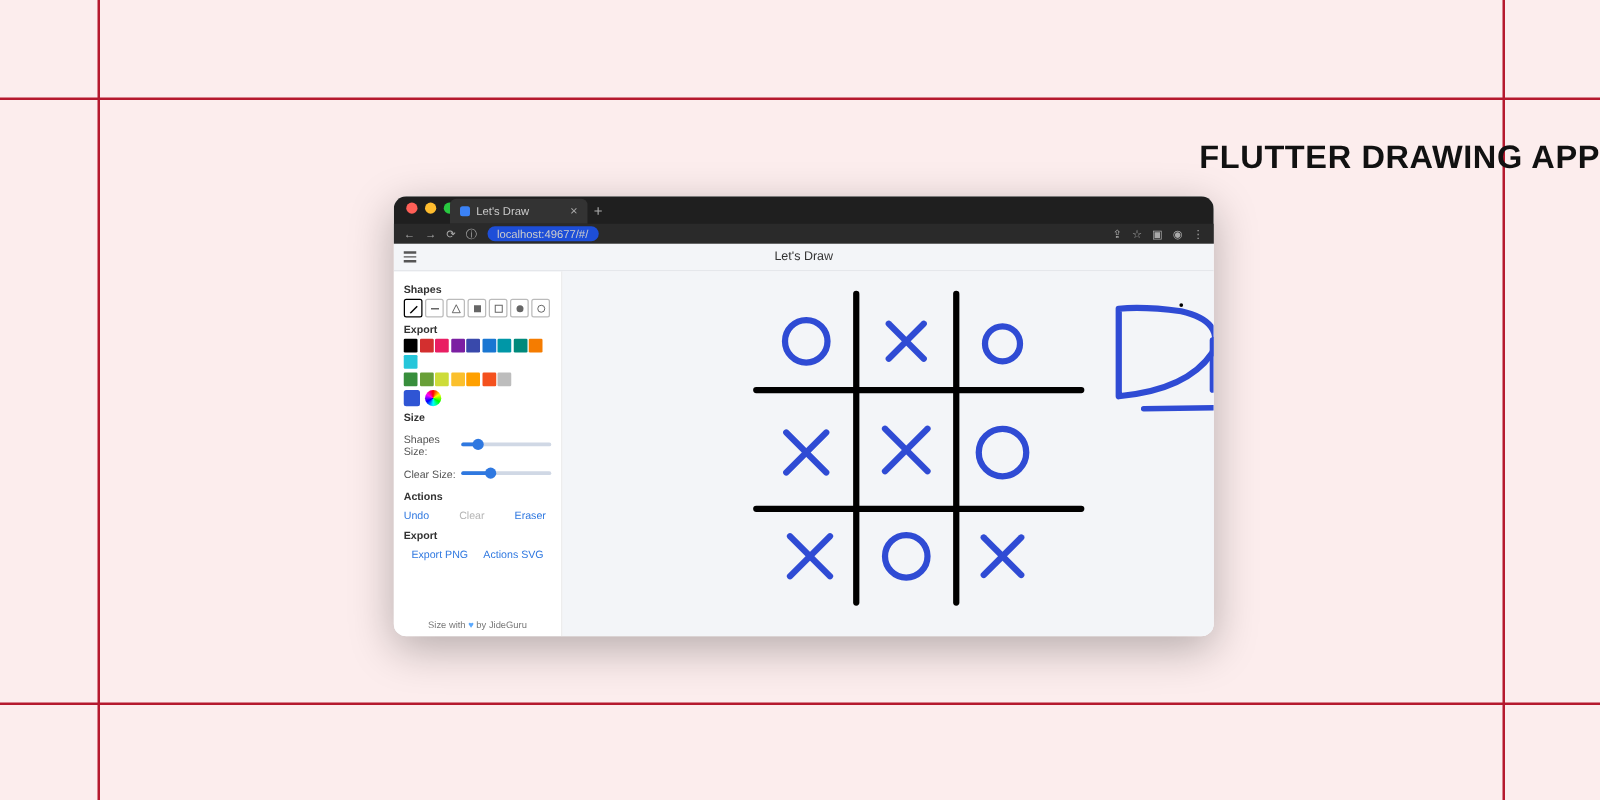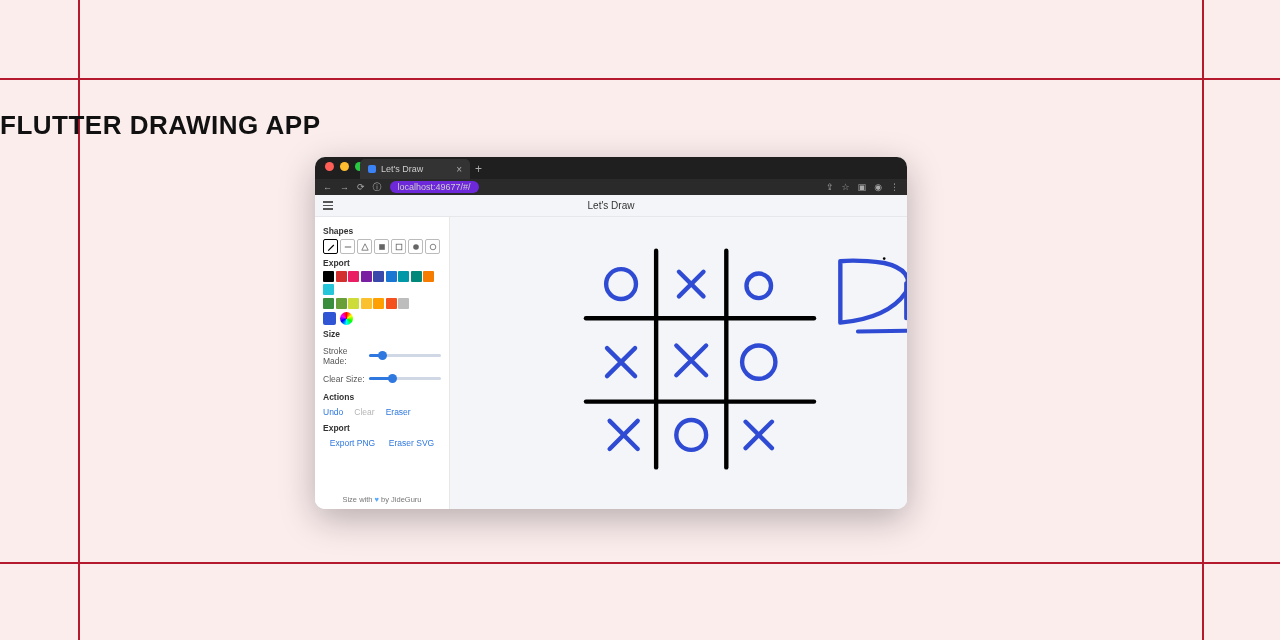--- a/index.html
+++ b/index.html
@@ -1,30 +1,30 @@
 <!DOCTYPE html>
 <html><head>
 <meta charset="utf-8">
 <style>
 *{margin:0;padding:0;box-sizing:border-box}
 body{font-family:-apple-system,BlinkMacSystemFont,"Segoe UI",sans-serif;width:1280px;height:640px;background:#fceded;position:relative;overflow:hidden}
 .gridline{position:absolute;background:#b5192e}
 .gl-h{height:2px;left:0;right:0}
 .gl-v{width:2px;top:0;bottom:0}
-.main-title{position:absolute;left:0;right:0;top:110px;text-align:left;font-weight:800;font-size:26px;letter-spacing:.5px;color:#111}
-.window{position:absolute;left:315px;top:157px;width:592px;height:352px;background:#fff;border-radius:10px;overflow:hidden;box-shadow:0 10px 35px rgba(0,0,0,.28)}
+.main-title{position:absolute;left:0;right:0;top:110px;text-align:right;font-weight:800;font-size:26px;letter-spacing:.5px;color:#111}
+.window{position:absolute;left:315px;top:157px;width:656px;height:352px;background:#fff;border-radius:10px;overflow:hidden;box-shadow:0 10px 35px rgba(0,0,0,.28)}
 .chrome{background:#1f1f1f;color:#ddd;height:38px;position:relative}
 .traffic{position:absolute;left:10px;top:5px;display:flex;gap:6px}
 .tl{width:9px;height:9px;border-radius:50%}
 .tab{position:absolute;left:45px;top:2px;width:110px;height:20px;background:#333;border-radius:5px 5px 0 0;color:#ccc;font-size:9px;display:flex;align-items:center;padding:0 8px;gap:5px}
 .tab-close{margin-left:auto;color:#aaa;font-size:10px}
 .newtab{position:absolute;left:160px;top:5px;color:#aaa;font-size:12px}
 .urlbar{position:absolute;left:0;right:0;top:22px;height:16px;background:#2a2a2a;display:flex;align-items:center;padding:0 8px;gap:8px;font-size:9px;color:#aaa}
 .urlbar .spacer{flex:1}
-.url-pill{background:#6d28d9;border-radius:8px;padding:1px 8px;color:#ccc}
+.url-pill{background:#1d4ed8;border-radius:8px;padding:1px 8px;color:#ccc}
 .appbar{height:22px;background:#f3f5f8;border-bottom:1px solid #e5e7eb;display:flex;align-items:center;position:relative}
 .hamburger{position:absolute;left:8px;display:flex;flex-direction:column;gap:2px}
 .hamburger span{width:10px;height:1.5px;background:#555}
 .appbar-title{width:100%;text-align:center;font-size:10px;color:#333}
 .content{display:flex;height:calc(100% - 60px);background:#f3f5f8}
 .sidebar{width:135px;background:#fff;border-right:1px solid #e8e8e8;padding:5px 8px 2px;display:flex;flex-direction:column;font-size:8.5px;color:#333}
 .sec-label{font-weight:600;font-size:8.5px;margin:4px 0 3px}
 .shape-row{display:flex;gap:2px}
 .shape-btn{width:15px;height:15px;border:1px solid #bbb;border-radius:2px;background:#fff;display:flex;align-items:center;justify-content:center}
 .shape-btn.active{border:1.5px solid #000}
@@ -32,21 +32,21 @@
 .swatches{display:flex;flex-wrap:wrap;gap:1.5px;margin-bottom:3px}
 .sw{width:11px;height:11px;border-radius:1px}
 .color-current{display:flex;gap:4px;align-items:center}
 .cur-sw{width:13px;height:13px;border-radius:2px}
 .wheel{width:13px;height:13px;border-radius:50%;background:conic-gradient(red,yellow,lime,cyan,blue,magenta,red)}
 .slider-row{display:flex;align-items:center;gap:4px;margin:4px 0}
 .slider-row label{width:42px;color:#555}
 .slider{flex:1;height:3px;background:#d0d8e5;border-radius:2px;position:relative}
 .slider .fill{position:absolute;left:0;top:0;bottom:0;background:#2f78e0;border-radius:2px}
 .slider .thumb{position:absolute;top:-3px;width:9px;height:9px;border-radius:50%;background:#2f78e0}
-.action-row{display:flex;gap:11px;margin:2px 0}
+.action-row{display:flex;gap:24px;margin:2px 0}
 .link{color:#2f78e0;font-size:8.5px}
 .link.disabled{color:#b5b5b5}
 .export-row{display:flex;justify-content:space-around;margin-top:2px}
 .footer{margin-top:auto;text-align:center;font-size:7.5px;color:#777;padding:3px 0}
 .heart{color:#5aa9ff}
 .canvas{flex:1;position:relative;background:#f3f5f8}
 .canvas svg{position:absolute;inset:0;width:100%;height:100%}
 </style>
 </head>
 <body>
@@ -158,21 +158,21 @@
           <div class="sw" style="background: rgb(244, 81, 30);"></div>
           <div class="sw" style="background: rgb(189, 189, 189);"></div>
         </div>
       <div class="color-current">
         <div class="cur-sw" id="cur-sw" style="background: rgb(47, 85, 212);"></div>
         <div class="wheel"></div>
       </div>
 
       <div class="sec-label">Size</div>
       <div class="slider-row">
-        <label>Stroke Made:</label>
+        <label>Shapes Size:</label>
         <div class="slider">
             <div class="fill" id="sf1" style="width: 18%;"></div>
             <div class="thumb" id="st1" style="left: calc(18% - 4px);"></div>
           </div>
       </div>
       <div class="slider-row">
         <label>Clear Size:</label>
         <div class="slider">
             <div class="fill" id="sf2" style="width: 32%;"></div>
             <div class="thumb" id="st2" style="left: calc(32% - 4px);"></div>
@@ -182,21 +182,21 @@
       <div class="sec-label">Actions</div>
       <div class="action-row">
         <span class="link">Undo</span>
         <span class="link disabled">Clear</span>
         <span class="link">Eraser</span>
       </div>
 
       <div class="sec-label">Export</div>
       <div class="export-row">
         <span class="link">Export PNG</span>
-        <span class="link">Eraser SVG</span>
+        <span class="link">Actions SVG</span>
       </div>
 
       <div class="footer">
         <span>Size with </span><span class="heart">♥</span><span> by JideGuru</span>
       </div>
     </div>
 
     <div class="canvas">
       <svg id="drawing" viewBox="0 0 521 292">
           <line x1="235" y1="18" x2="235" y2="265" stroke="#000" stroke-width="5" stroke-linecap="round"></line>

